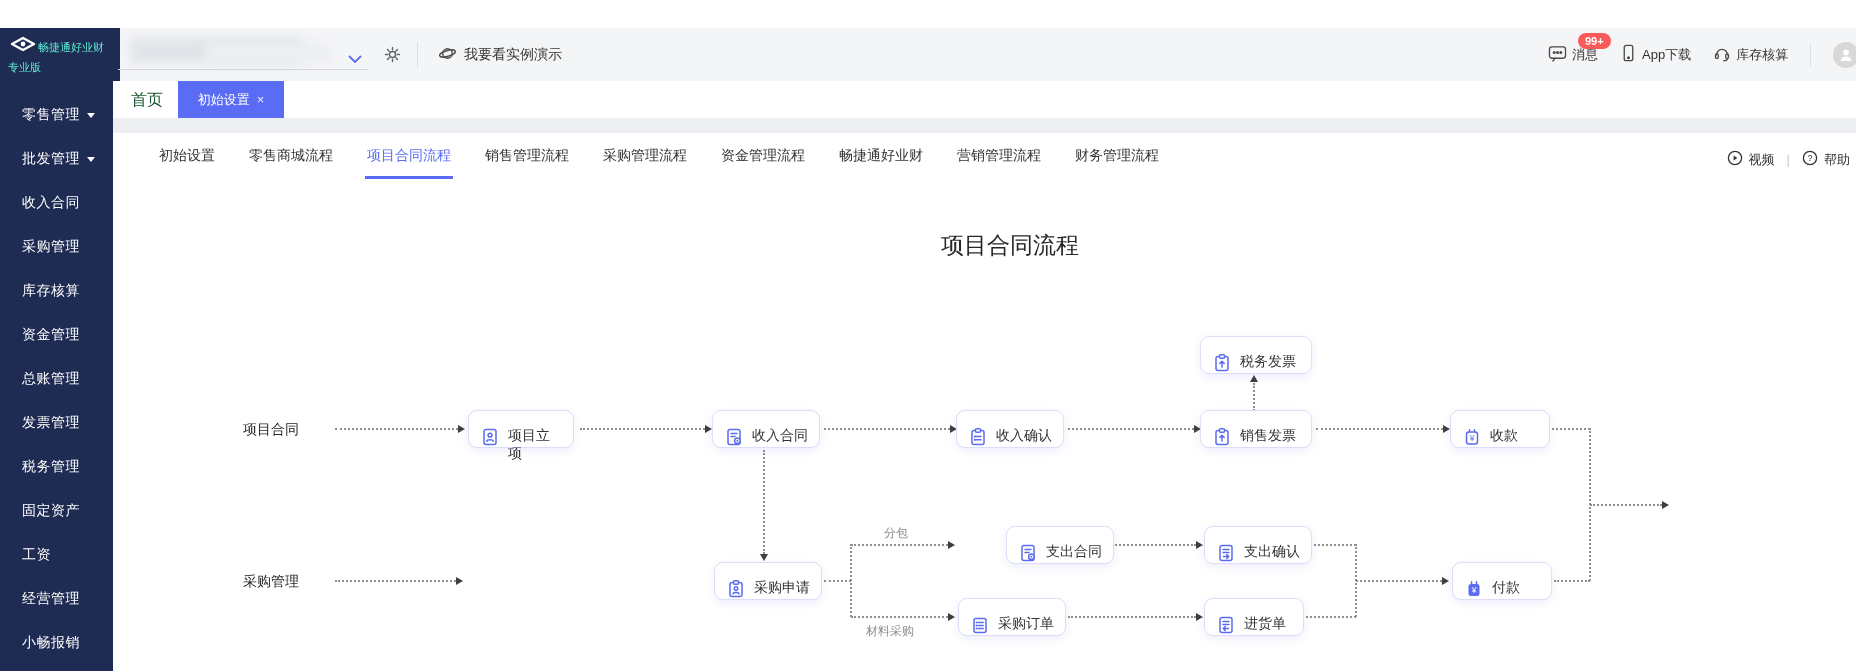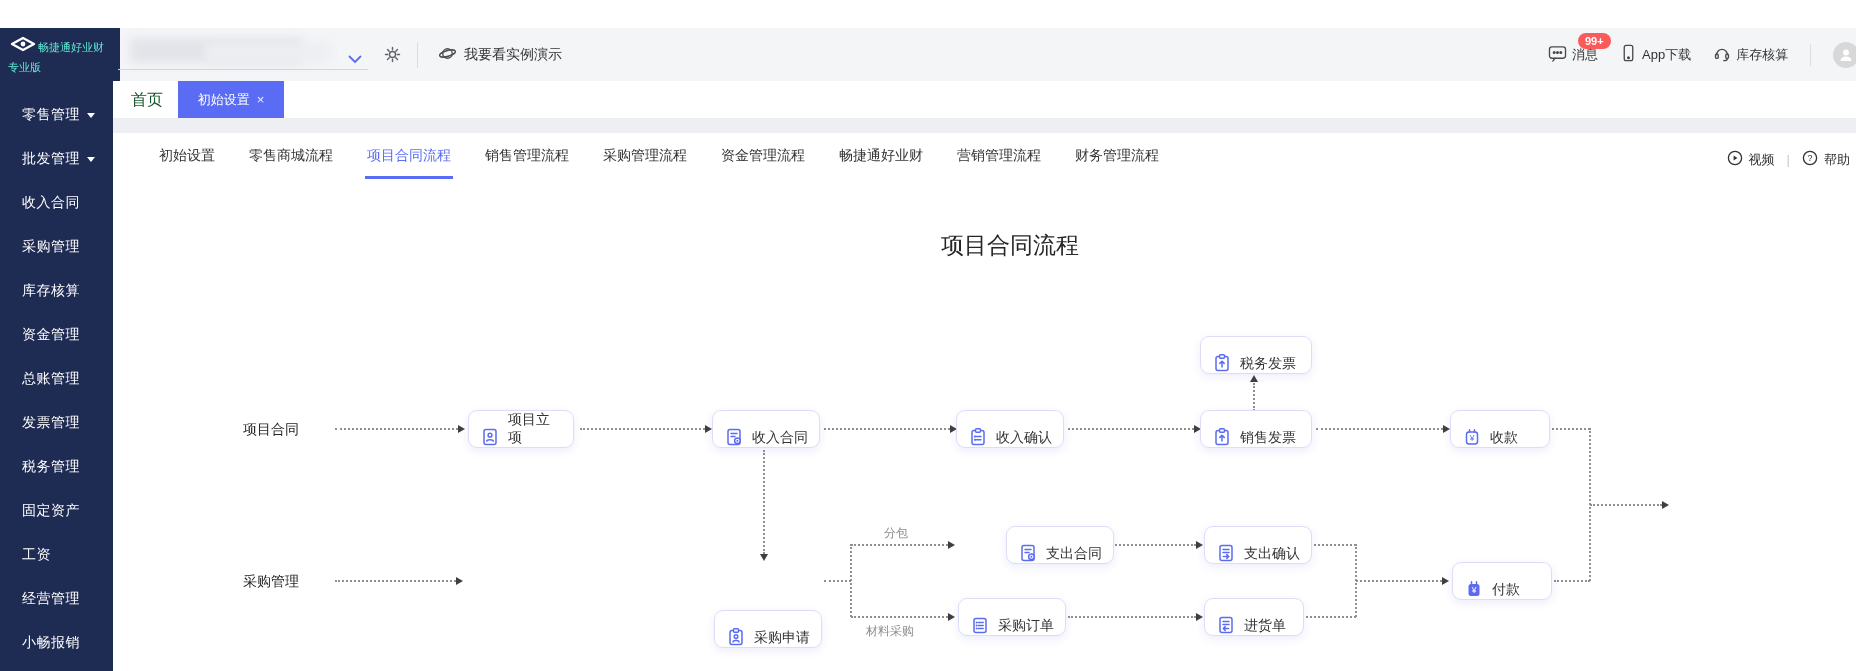--- a/index.html
+++ b/index.html
@@ -50,22 +50,22 @@
   .mtabs { display:flex; align-items:flex-end; padding:0 6px 0 44px; height:46px; gap:30px; }
   .mtab { font-size:14px; color:#333; padding:13px 2px 11px; border-bottom:3px solid transparent; cursor:pointer; }
   .mtab.active { color:#5a6cf3; border-bottom-color:#5a6cf3; }
   .mtabs-right { margin-left:auto; display:flex; align-items:center; gap:6px; font-size:13px;
     color:#333; padding-bottom:10px; }
   .vdiv { color:#c9c9c9; margin:0 6px; }
 
   
   .flow-title { position:absolute; left:941px; top:230px; font-size:23px; color:#262626; font-weight:500; }
   .node { position:absolute; height:38px; background:#fff; border:1px solid #dcdef8; border-radius:9px;
-    box-shadow:0 3px 8px rgba(98,110,240,.12); display:flex; align-items:flex-end; gap:8px;
-    padding:0 11px; font-size:14px; color:#333; cursor:pointer; }
+    box-shadow:0 3px 8px rgba(98,110,240,.12); display:flex; align-items:flex-start; gap:8px;
+    padding:16px 11px; font-size:14px; color:#333; cursor:pointer; }
   .lane-label { position:absolute; font-size:14px; color:#262626; }
   .branch-label { position:absolute; font-size:12px; color:#8c8c8c; }
   .hline { position:absolute; height:0; border-top:2px dotted #8f8f8f; }
   .vline { position:absolute; width:0; border-left:2px dotted #8f8f8f; }
   .arr-r { position:absolute; width:0; height:0; border-top:4px solid transparent;
     border-bottom:4px solid transparent; border-left:7px solid #3f3f3f; }
   .arr-u { position:absolute; width:0; height:0; border-left:4px solid transparent;
     border-right:4px solid transparent; border-bottom:7px solid #3f3f3f; }
   .arr-d { position:absolute; width:0; height:0; border-left:4px solid transparent;
     border-right:4px solid transparent; border-top:7px solid #3f3f3f; }
@@ -340,21 +340,21 @@
     <span>收款</span>
   </div>
   <div class="node" style="left:1200px; top:336px; width:112px;">
     <svg class="ni" width="20" height="20" viewBox="0 0 20 20" fill="none" stroke="#5b6cf0" stroke-width="1.5" stroke-linecap="round" stroke-linejoin="round">
         <rect x="4" y="3.5" width="12" height="14" rx="2"></rect>
         <rect x="7.5" y="1.8" width="5" height="3.4" rx="1" fill="#fff"></rect>
         <path d="M10 14V8.6M7.8 10.4 10 8.2l2.2 2.2"></path>
       </svg>
     <span>税务发票</span>
   </div>
-  <div class="node" style="left:714px; top:562px; width:108px;margin-top:48px;">
+  <div class="node" style="left:714px; top:562px; width:108px;">
     <svg class="ni" width="20" height="20" viewBox="0 0 20 20" fill="none" stroke="#5b6cf0" stroke-width="1.5" stroke-linecap="round" stroke-linejoin="round">
         <rect x="4" y="3.5" width="12" height="14" rx="2"></rect>
         <rect x="7.5" y="1.8" width="5" height="3.4" rx="1" fill="#fff"></rect>
         <circle cx="10" cy="9.6" r="1.8"></circle>
         <path d="M7 15c0-1.9 6-1.9 6 0"></path>
       </svg>
     <span>采购申请</span>
   </div>
   <div class="node" style="left:958px; top:526px; width:108px;margin-left:48px;">
     <svg class="ni" width="20" height="20" viewBox="0 0 20 20" fill="none" stroke="#5b6cf0" stroke-width="1.5" stroke-linecap="round" stroke-linejoin="round">

